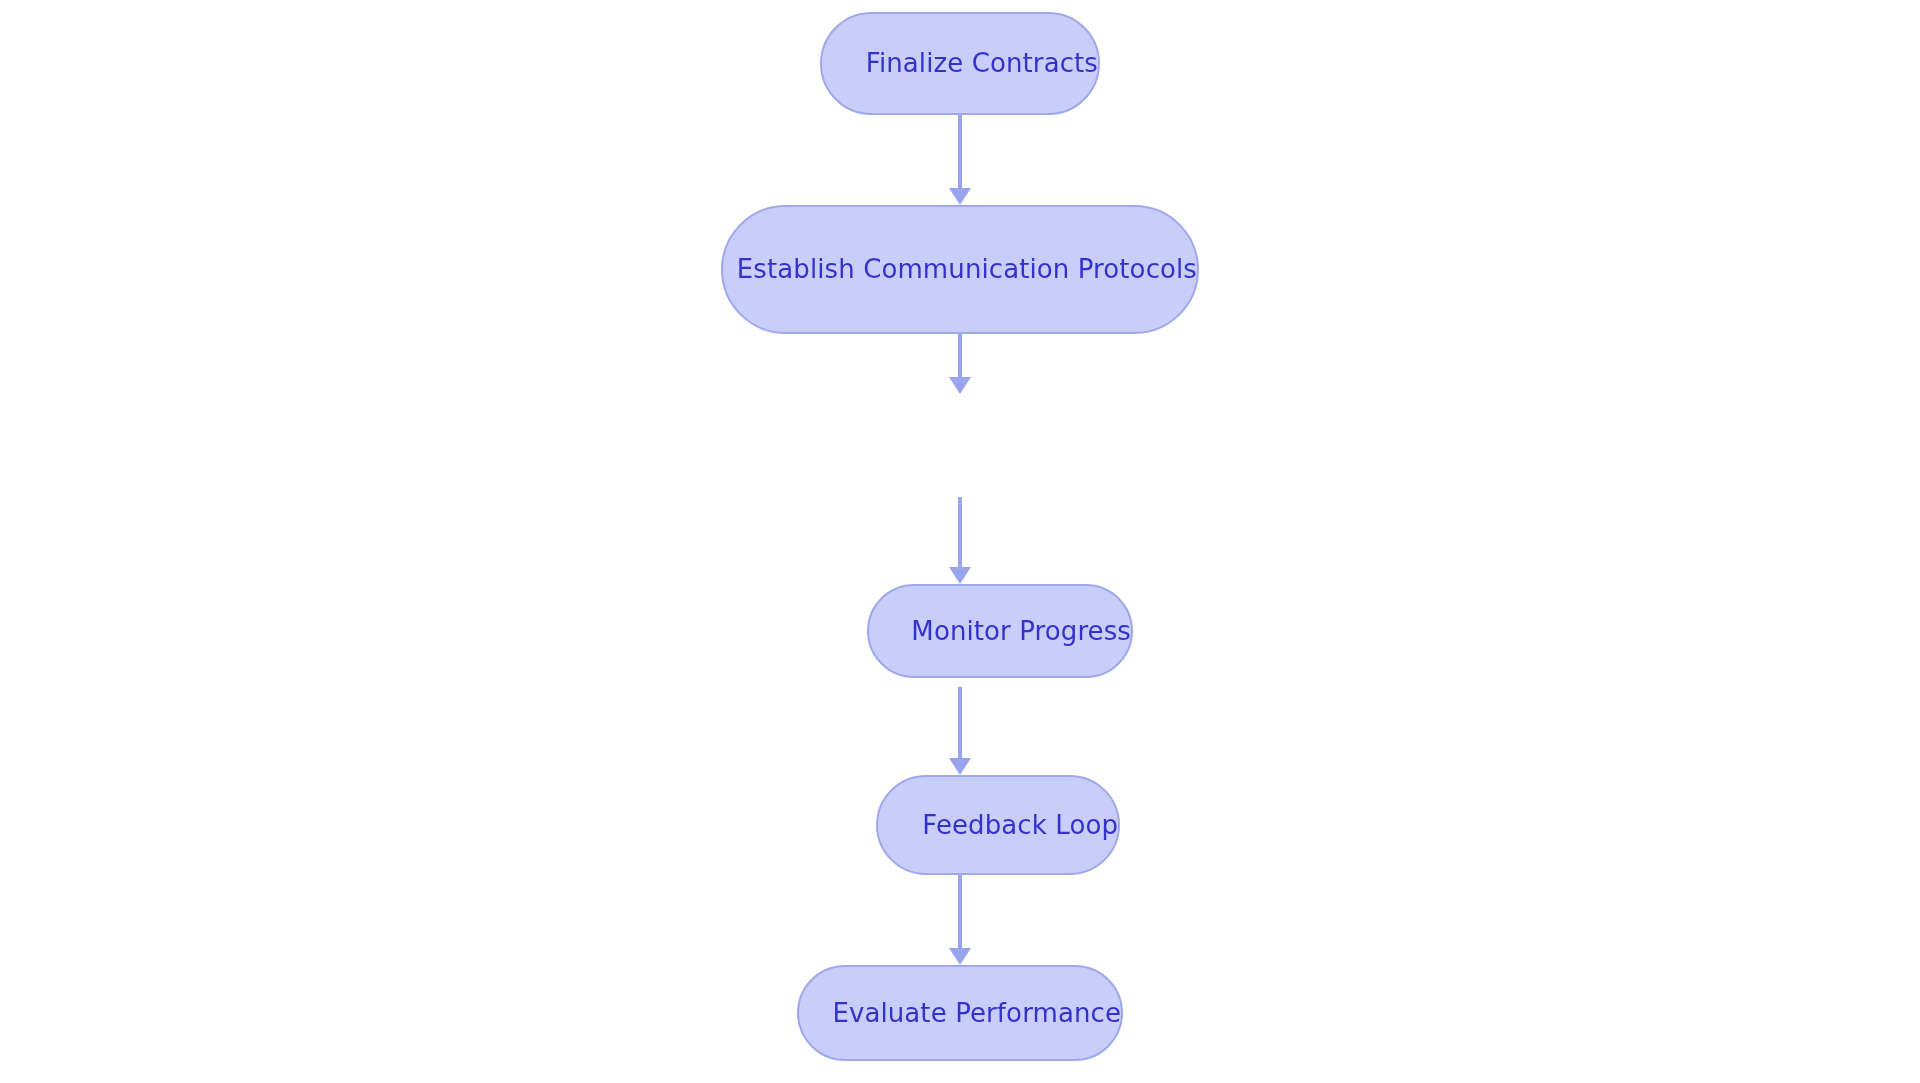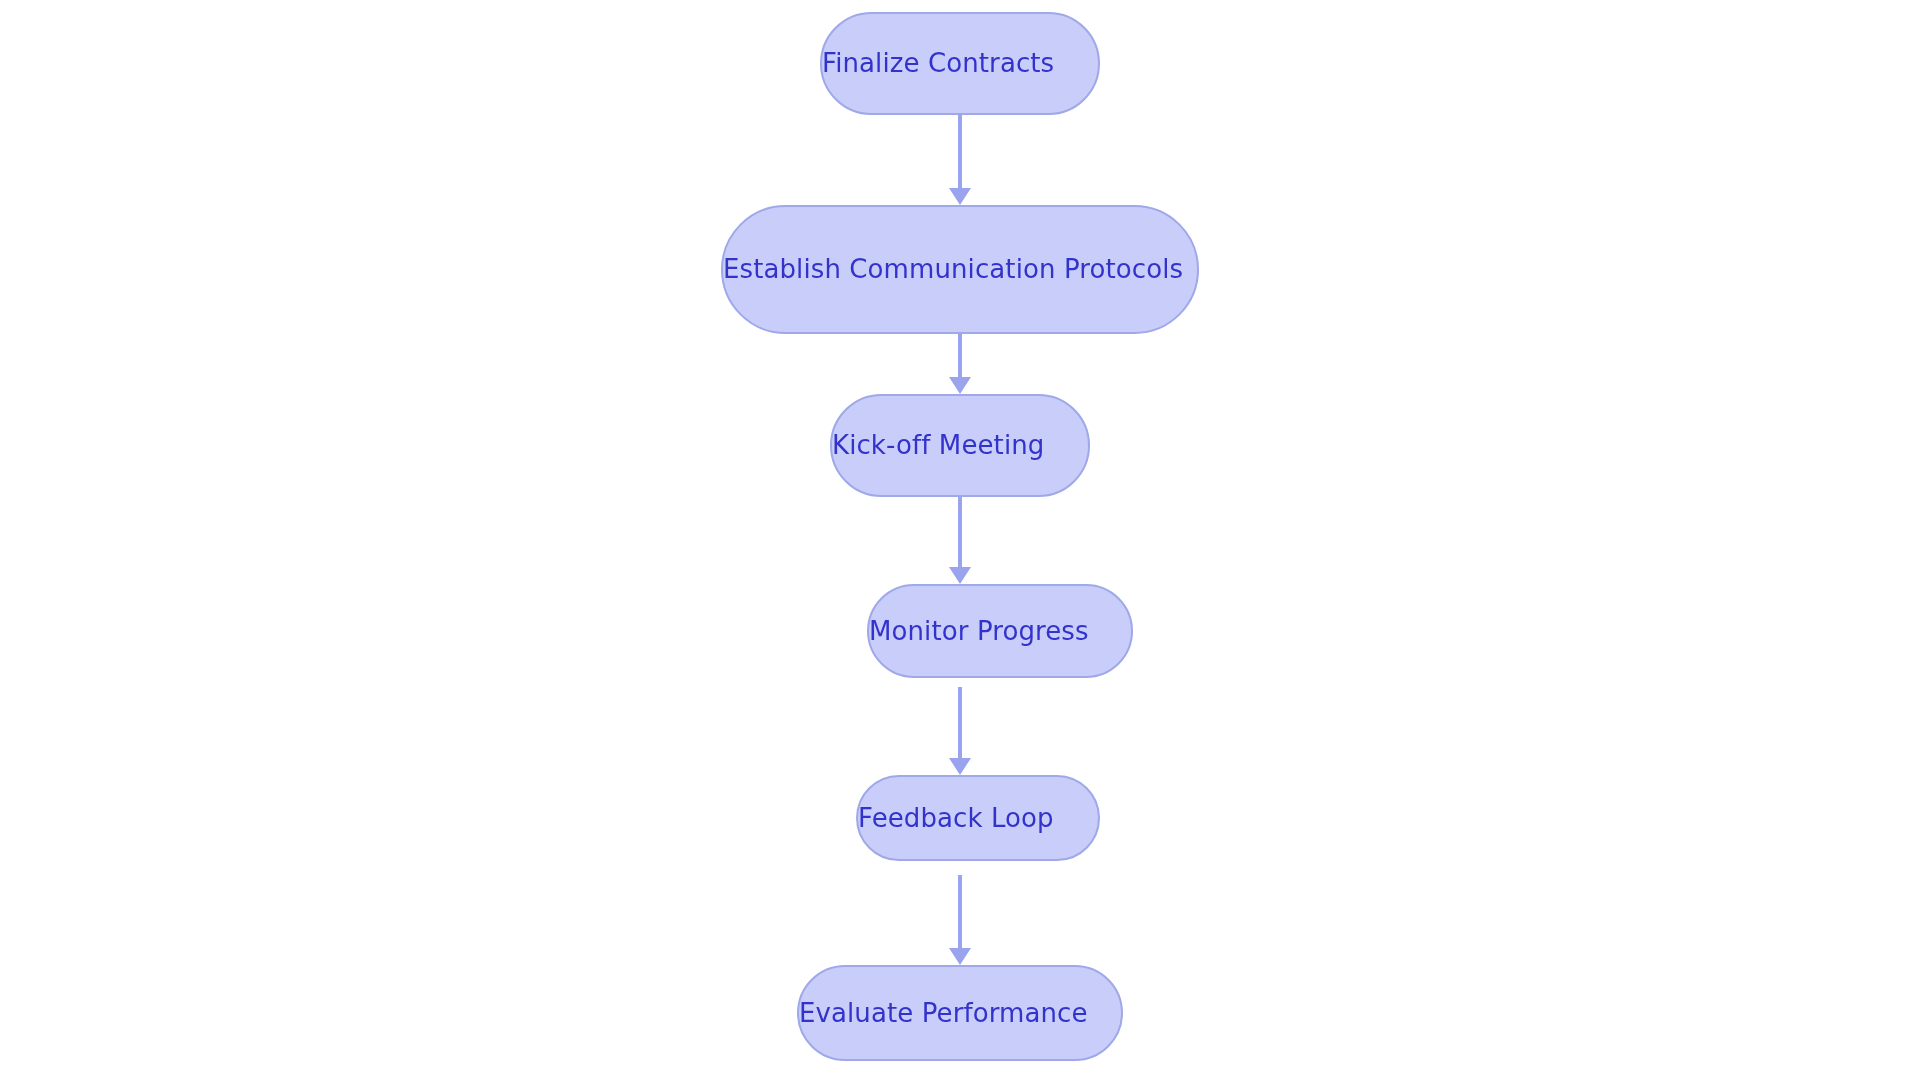--- a/index.html
+++ b/index.html
@@ -20,21 +20,21 @@
     width: 1920px;
     height: 1083px;
     background: #ffffff;
   }
 
   .flow-node {
     position: absolute;
     box-sizing: border-box;
     display: flex;
     align-items: center;
-    justify-content: flex-start;
+    justify-content: flex-end;
     background: #c8cdfa;
     border: 2px solid #9fa8e8;
     border-radius: 999px;
     z-index: 2;
   }
 
   .flow-node-label {
     font-family: "DejaVu Sans", "Liberation Sans", sans-serif;
     font-size: 26px;
     line-height: 1.1;
@@ -93,29 +93,26 @@
   </svg>
 
   <div class="flow-node" style="left:820px; top:12px; width:280px; height:103px;">
     <span class="flow-node-label">Finalize Contracts</span>
   </div>
 
   <div class="flow-node" style="left:721px; top:205px; width:478px; height:129px;">
     <span class="flow-node-label">Establish Communication Protocols</span>
   </div>
 
-  <div class="flow-node" style="left:830px; top:394px; width:260px; height:103px;">
-    <span class="flow-node-label">Kick-off Meeting</span>
-  </div>
 
   <div class="flow-node" style="left:867px; top:584px; width:266px; height:94px;">
     <span class="flow-node-label">Monitor Progress</span>
   </div>
 
-  <div class="flow-node" style="left:856px; top:775px; width:244px; height:86px;">
+  <div class="flow-node" style="left:876px; top:775px; width:244px; height:100px;">
     <span class="flow-node-label">Feedback Loop</span>
   </div>
 
   <div class="flow-node" style="left:797px; top:965px; width:326px; height:96px;">
     <span class="flow-node-label">Evaluate Performance</span>
   </div>
 
 </div>
 
 </body></html>

